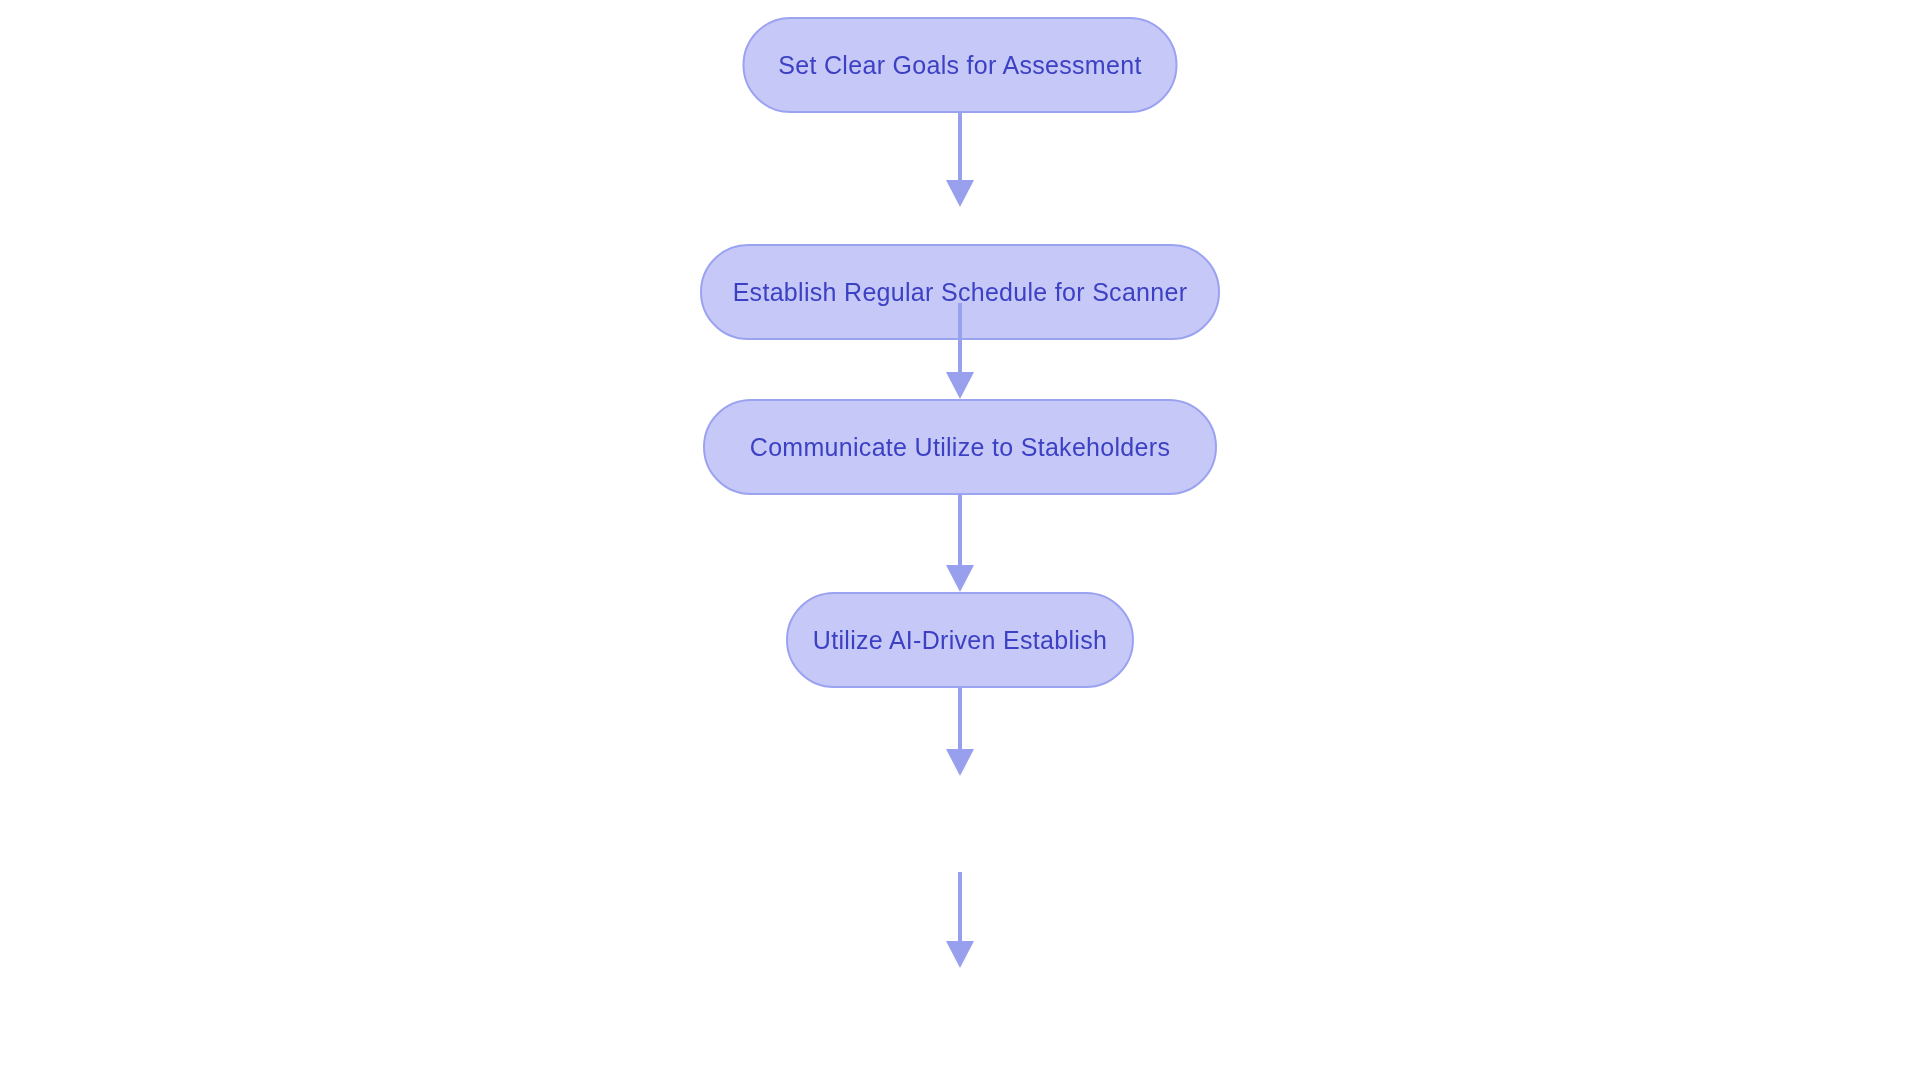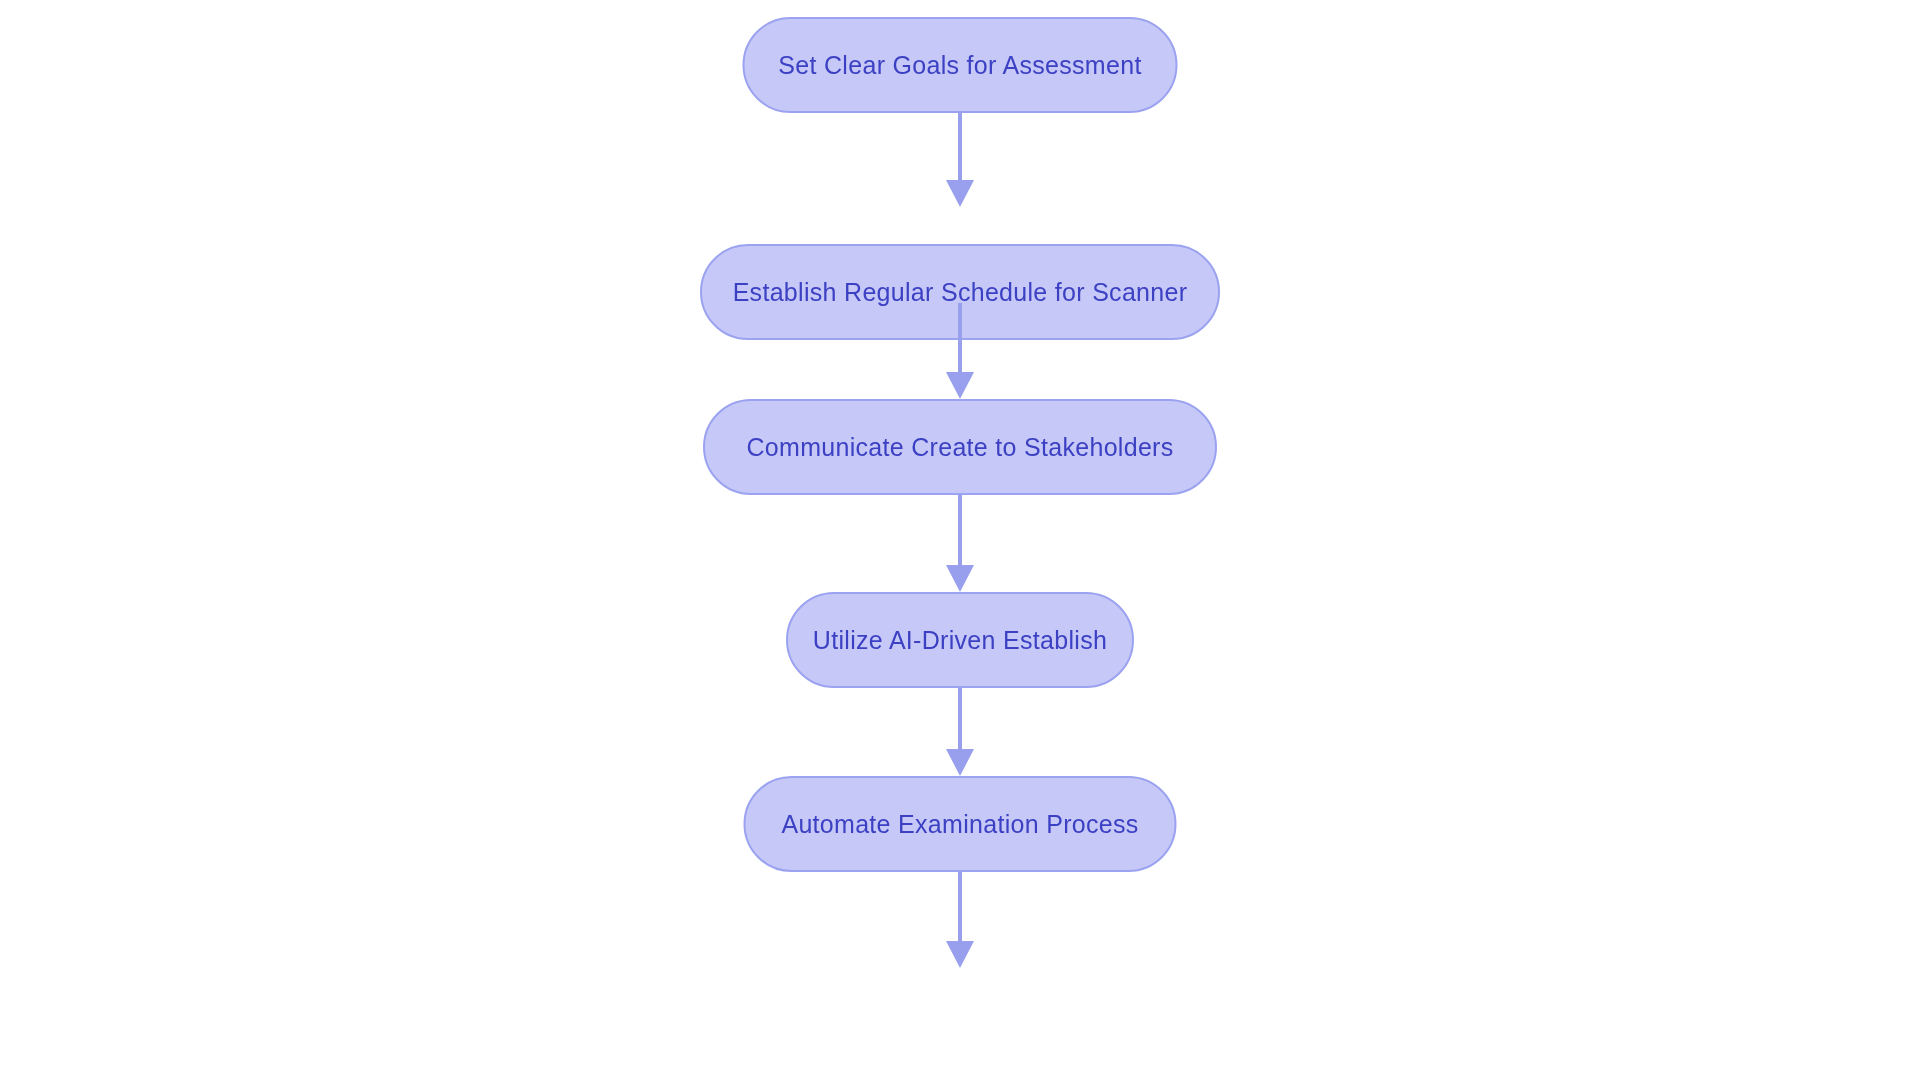--- a/index.html
+++ b/index.html
@@ -93,40 +93,37 @@
   <div class="node n2">
     <span class="label">Establish Regular Schedule for Scanner</span>
   </div>
 
   <div class="arrow a2">
     <div class="line"></div>
     <div class="head"></div>
   </div>
 
   <div class="node n3">
-    <span class="label">Communicate Create to Stakeholders</span>
+    <span class="label">Communicate Utilize to Stakeholders</span>
   </div>
 
   <div class="arrow a3">
     <div class="line"></div>
     <div class="head"></div>
   </div>
 
   <div class="node n4">
     <span class="label">Utilize AI-Driven Establish</span>
   </div>
 
   <div class="arrow a4">
     <div class="line"></div>
     <div class="head"></div>
   </div>
 
-  <div class="node n5">
-    <span class="label">Automate Examination Process</span>
-  </div>
 
   <div class="arrow a5">
     <div class="line"></div>
     <div class="head"></div>
   </div>
 
 
 </div>
 
 </body></html>

